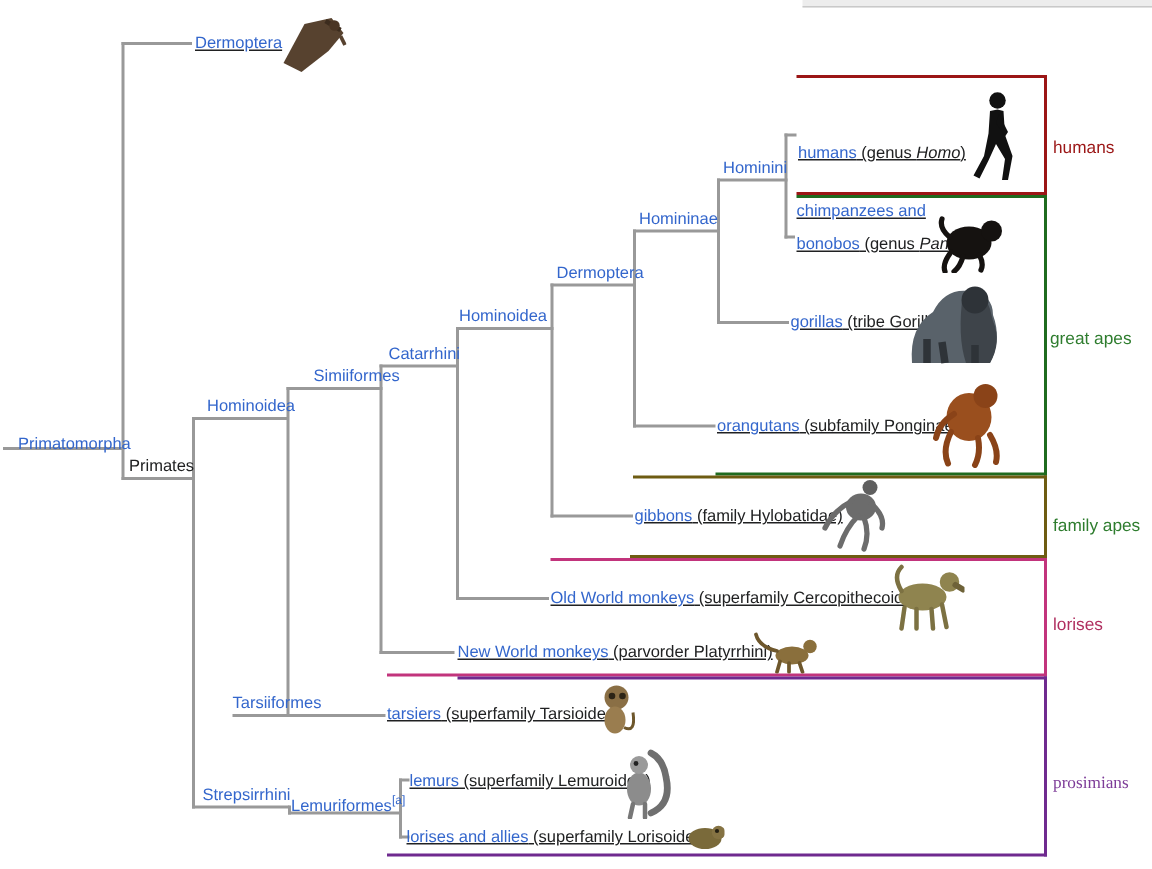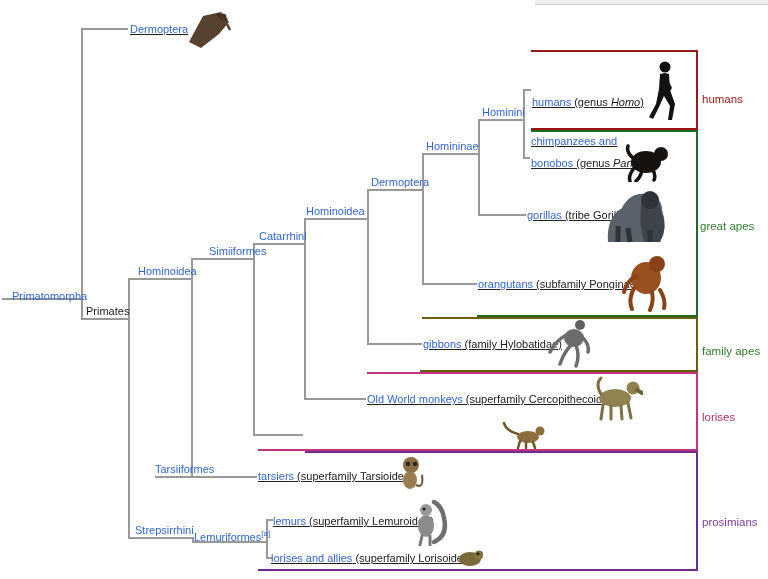--- a/index.html
+++ b/index.html
@@ -13,21 +13,21 @@
   .leaf{position:absolute;white-space:nowrap;line-height:12px;text-decoration:underline;}
   .leaf .lk{color:#3366cc;}
   .leaf .sci{color:#202122;}
   sup{font-size:8px;}
   .gbar{position:absolute;}
   .glabel{position:absolute;white-space:nowrap;font-size:11.5px;line-height:13px;}
   .c-humans{background:#9b1616;} .t-humans{color:#9b1616;}
   .c-great{background:#1f6b1f;}  .t-great{color:#2f7d2f;}
   .c-lesser{background:#6e5c12;} .t-lesser{color:#2f7d2f;}
   .c-monkeys{background:#c2347c;} .t-monkeys{color:#b03060;}
-  .c-prosim{background:#6f2a8f;} .t-prosim{color:#7d3c98;}
+  .c-prosim{background:#6f2a8f;} .t-prosim{color:#7d3c98;font-family:Liberation Serif, serif;}
   .anim{position:absolute;}
   #topbar{position:absolute;left:535px;top:0;width:233px;height:4px;background:#ededed;border-bottom:1px solid #c9c9c9;}
 </style>
 </head>
 <body>
 
 <div id="stage">
 
   <div id="topbar"></div>
 
@@ -86,20 +86,21 @@
   <div class="leaf" style="left:531px;top:157px"><span class="lk">bonobos</span><span class="sci"> (genus </span><i class="sci">Pan</i><span class="sci">)</span></div>
 
   <div class="leaf" style="left:527px;top:209px"><span class="lk">gorillas</span><span class="sci"> (tribe Gorillini)</span></div>
 
   <div class="leaf" style="left:478px;top:278px"><span class="lk">orangutans</span><span class="sci"> (subfamily Ponginae)</span></div>
 
   <div class="leaf" style="left:423px;top:338px"><span class="lk">gibbons</span><span class="sci"> (family Hylobatidae)</span></div>
 
   <div class="leaf" style="left:367px;top:393px"><span class="lk">Old World monkeys</span><span class="sci"> (superfamily Cercopithecoidea)</span></div>
 
+  <div class="leaf" style="left:305px;top:429px"><span class="lk">New World monkeys</span><span class="sci"> (parvorder Platyrrhini)</span></div>
 
   <div class="leaf" style="left:258px;top:470px"><span class="lk">tarsiers</span><span class="sci"> (superfamily Tarsioidea)</span></div>
 
   <div class="leaf" style="left:273px;top:515px"><span class="lk">lemurs</span><span class="sci"> (superfamily Lemuroidea)</span></div>
 
   <div class="leaf" style="left:271px;top:552px"><span class="lk">lorises and allies</span><span class="sci"> (superfamily Lorisoidea)</span></div>
 
   <div class="gbar c-humans" style="left:531px;top:50px;width:167px;height:2px"></div>
   <div class="gbar c-humans" style="left:696px;top:50px;width:2px;height:80px"></div>
   <div class="gbar c-humans" style="left:531px;top:128px;width:167px;height:2px"></div>

